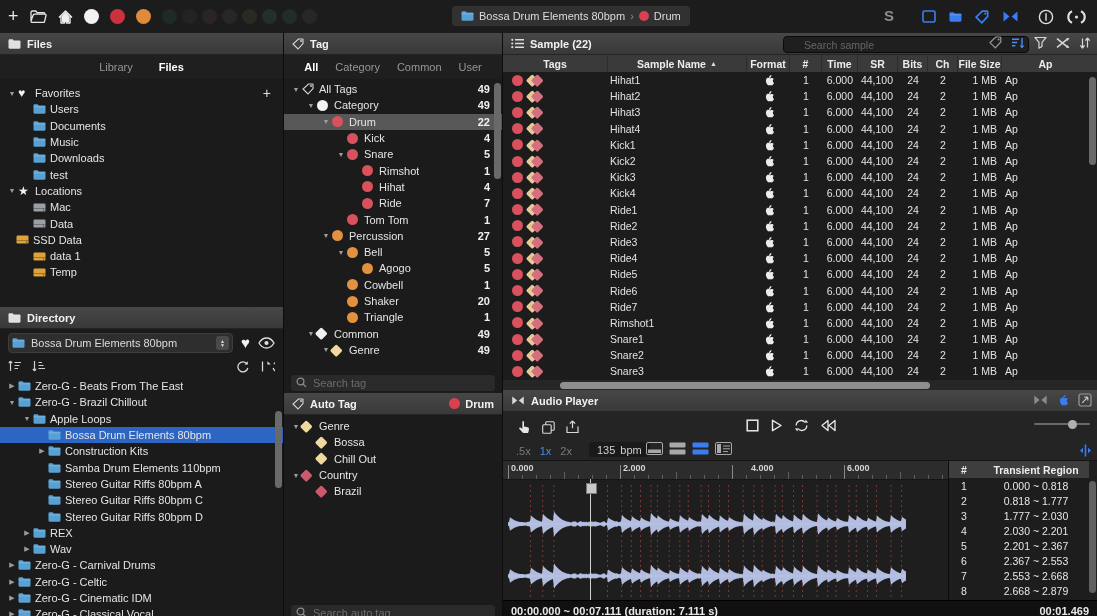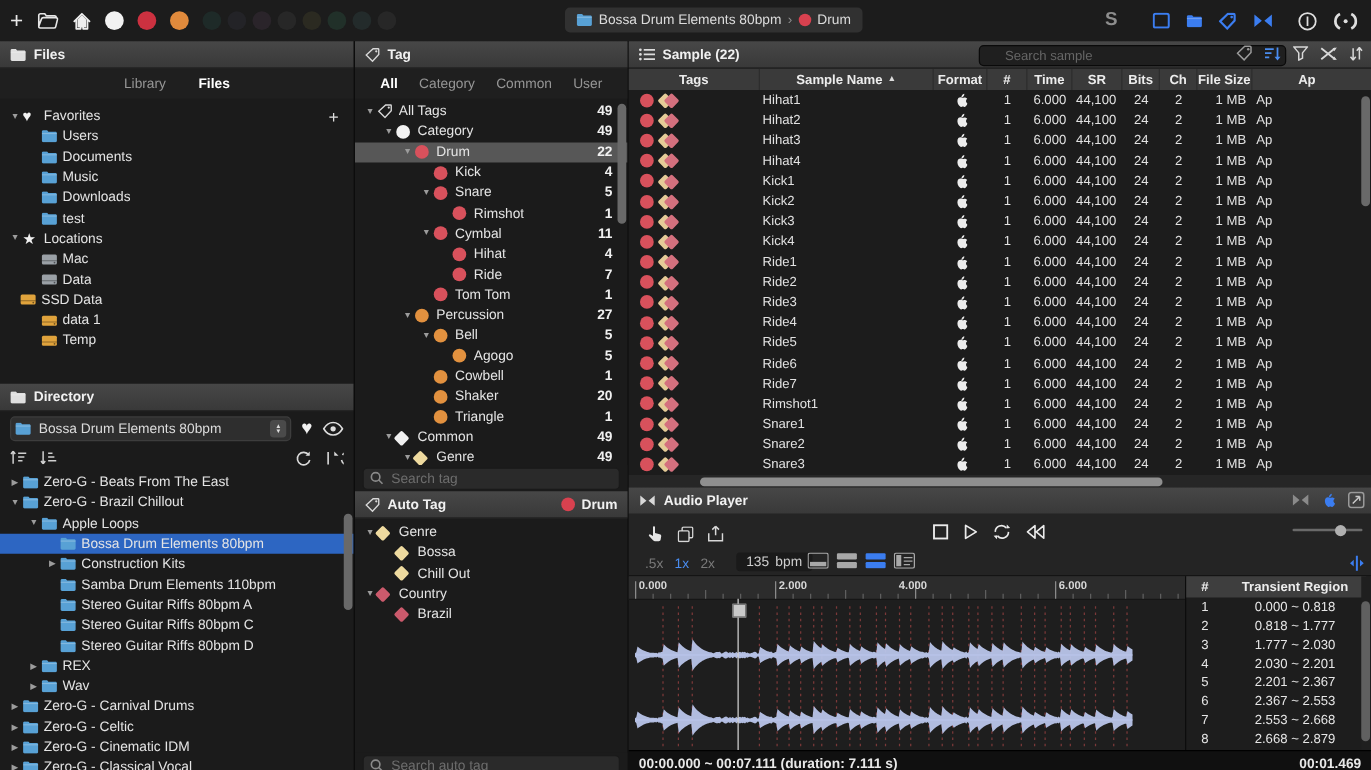--- a/index.html
+++ b/index.html
@@ -609,28 +609,20 @@
           <span class="tcount">5</span>
         </div>
         <div class="trow" style="padding-left: 66px;">
           <span class="arr"></span>
           <span class="ticon">
             <span class="dot" style="background:#d8515c"></span>
           </span>
           <span class="tlabel">Rimshot</span>
           <span class="tcount">1</span>
         </div>
-        <div class="trow" style="padding-left: 51px;">
-          <span class="arr">▼</span>
-          <span class="ticon">
-            <span class="dot" style="background:#d8515c"></span>
-          </span>
-          <span class="tlabel">Cymbal</span>
-          <span class="tcount">11</span>
-        </div>
         <div class="trow" style="padding-left: 66px;">
           <span class="arr"></span>
           <span class="ticon">
             <span class="dot" style="background:#d8515c"></span>
           </span>
           <span class="tlabel">Hihat</span>
           <span class="tcount">4</span>
         </div>
         <div class="trow" style="padding-left: 66px;">
           <span class="arr"></span>
@@ -1425,21 +1417,21 @@
           <span class="rtick" style="left:341px;height:14px;opacity:1;"></span>
           <span class="rtick" style="left:355px;height:4px;opacity:0.55;"></span>
           <span class="rtick" style="left:369px;height:4px;opacity:0.55;"></span>
           <span class="rtick" style="left:383px;height:4px;opacity:0.55;"></span>
           <span class="rtick" style="left:397px;height:7px;opacity:0.55;"></span>
           <span class="rtick" style="left:411px;height:4px;opacity:0.55;"></span>
           <span class="rtick" style="left:425px;height:4px;opacity:0.55;"></span>
           <span class="rtick" style="left:439px;height:4px;opacity:0.55;"></span>
           <span class="rlabel" style="left:8px;">0.000</span>
           <span class="rlabel" style="left:120px;">2.000</span>
-          <span class="rlabel" style="left:216px;">4.000</span>
+          <span class="rlabel" style="left:248px;">4.000</span>
           <span class="rlabel" style="left:344px;">6.000</span>
         </div>
       <svg class="wavesvg" id="wavesvg" width="445" height="121">
           <line x1="27.400000000000002" y1="6" x2="27.400000000000002" y2="118" stroke="#7c3939" stroke-dasharray="2 3"></line>
           <line x1="39.72" y1="6" x2="39.72" y2="118" stroke="#7c3939" stroke-dasharray="2 3"></line>
           <line x1="50.808" y1="6" x2="50.808" y2="118" stroke="#7c3939" stroke-dasharray="2 3"></line>
           <line x1="104.512" y1="6" x2="104.512" y2="118" stroke="#7c3939" stroke-dasharray="2 3"></line>
           <line x1="118.67999999999999" y1="6" x2="118.67999999999999" y2="118" stroke="#7c3939" stroke-dasharray="2 3"></line>
           <line x1="128.256" y1="6" x2="128.256" y2="118" stroke="#7c3939" stroke-dasharray="2 3"></line>
           <line x1="137.552" y1="6" x2="137.552" y2="118" stroke="#7c3939" stroke-dasharray="2 3"></line>

